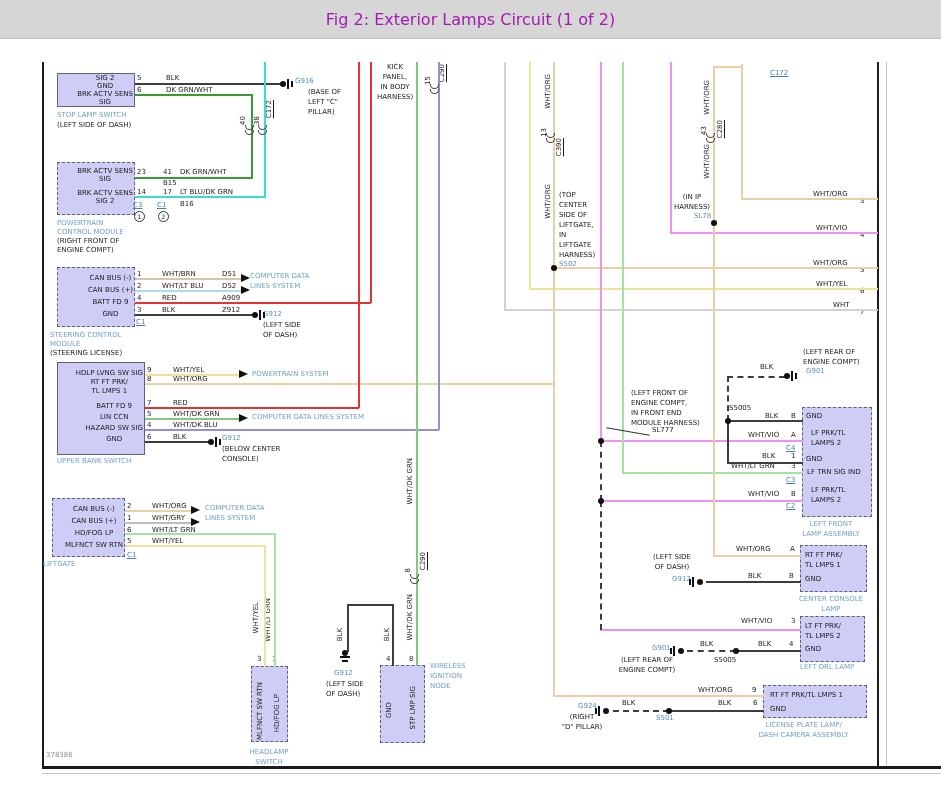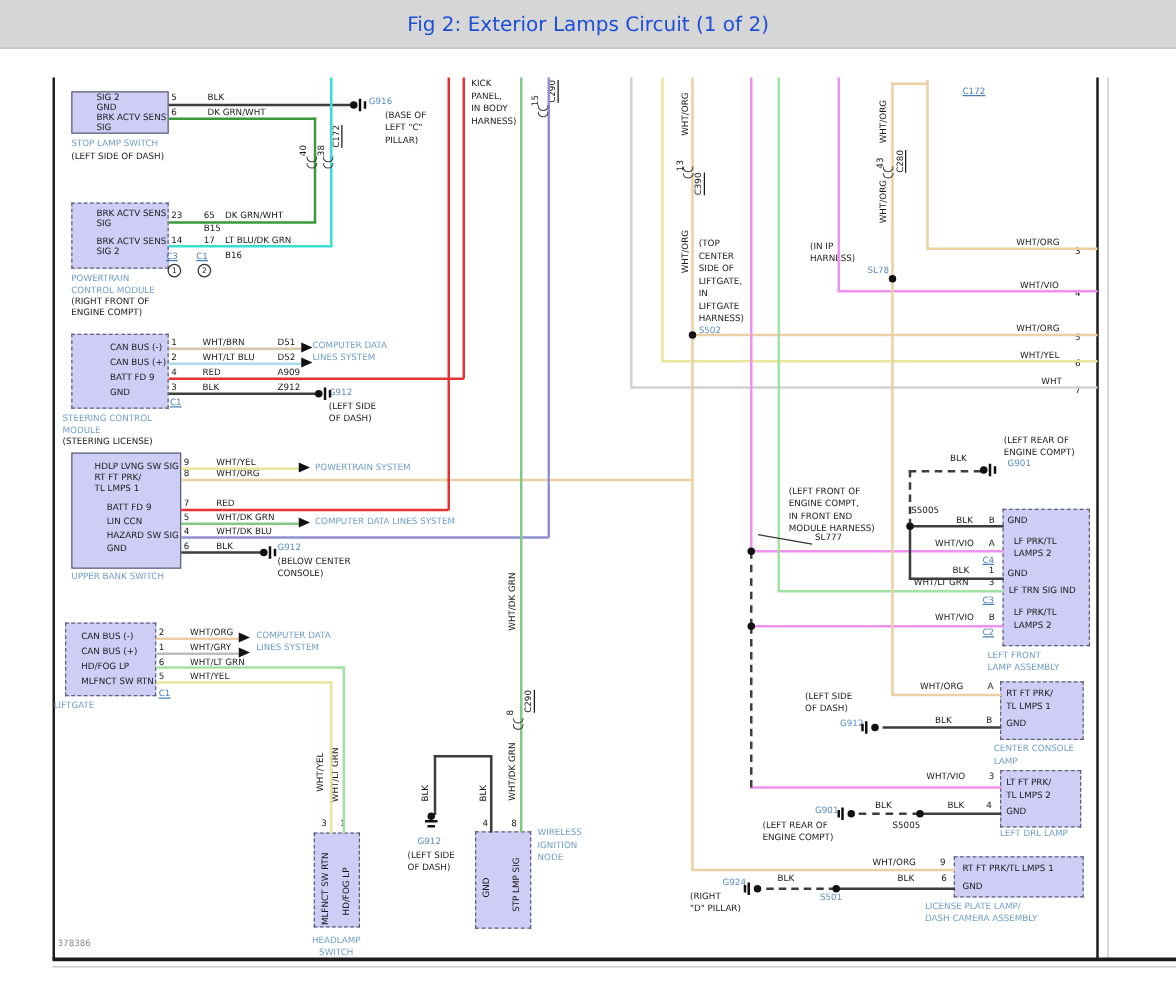--- a/index.html
+++ b/index.html
@@ -1,23 +1,23 @@
 <!DOCTYPE html>
 <html><head>
 <meta charset="utf-8">
 <style>
   html,body{margin:0;padding:0}
   body{width:941px;height:802px;position:relative;background:#fff;
        font-family:"DejaVu Sans","Liberation Sans",sans-serif;overflow:hidden}
   #titlebar{position:absolute;left:0;top:0;width:941px;height:38px;background:#d6d6d6;
        border-bottom:1px solid #c0c0c0;display:flex;align-items:center;justify-content:center}
-  #titlebar span{font-size:16px;color:#1d4ed8}
+  #titlebar span{font-size:16px;color:#a21caf}
   #stage{position:absolute;left:0;top:0;width:941px;height:802px}
   .lbl{position:absolute;font-size:7px;line-height:9px;color:#1a1a1a;white-space:pre}
-  .r{text-align:left}
+  .r{text-align:center}
   .cap{color:#6f9fc7}
   .id{color:#5b8fc0}
   .lnk{color:#4a7ebb;text-decoration:underline}
   .lh8{line-height:8px}.lh9{line-height:9px}.lh10{line-height:10px}
   .lh11{line-height:11px}.lh12{line-height:12px}
   .vt{position:absolute;writing-mode:vertical-rl;transform:rotate(180deg);
       font-size:7px;color:#1a1a1a;white-space:nowrap}
   .blk{position:absolute;background:#cdcdf5;border:1.5px solid #5f5f7d;box-sizing:border-box}
   .dashb{border-style:dashed}
   .row{position:absolute;display:flex;font-size:7px;white-space:nowrap;color:#1a1a1a}
@@ -77,21 +77,21 @@
   <div class="vt" style="left:239px;top:116px">40</div>
   <div class="vt" style="left:253px;top:116px">38</div>
   <div class="vt lnk" style="left:265px;top:100px">C172</div>
 
   <div class="lbl r lh8" style="right:808px;top:167px">BRK ACTV SENS
 SIG</div>
   <div class="lbl r lh8" style="right:808px;top:189px">BRK ACTV SENS
 SIG 2</div>
   <div class="row" style="left:137px;top:168px">
     <span style="width:26px">23</span>
-    <span style="width:17px">65</span>
+    <span style="width:17px">41</span>
     <span>DK GRN/WHT</span>
   </div>
   <div class="lbl" style="left:163px;top:179px">B15</div>
   <div class="row" style="left:137px;top:188px">
     <span style="width:26px">14</span>
     <span style="width:17px">17</span>
     <span>LT BLU/DK GRN</span>
   </div>
   <div class="lbl" style="left:180px;top:200px">B16</div>
   <div class="lbl lnk" style="left:133px;top:201px">C3</div>
@@ -241,21 +241,21 @@
 SIDE OF
 LIFTGATE,
 IN
 LIFTGATE
 HARNESS)</div>
   <div class="lbl id" style="left:559px;top:260px">S502</div>
   <div class="vt" style="left:700px;top:126px">43</div>
   <div class="vt lnk" style="left:716px;top:120px">C280</div>
   <div class="vt" style="left:703px;top:80px">WHT/ORG</div>
   <div class="vt" style="left:703px;top:144px">WHT/ORG</div>
-  <div class="lbl r lh10" style="left:648px;top:192px;width:40px">(IN IP
+  <div class="lbl r lh10" style="left:672px;top:192px;width:40px">(IN IP
 HARNESS)</div>
   <div class="lbl id" style="left:694px;top:212px">SL78</div>
   <div class="lbl lnk" style="left:770px;top:69px">C172</div>
 
   <div class="lbl" style="left:813px;top:190px">WHT/ORG</div>
   <div class="lbl" style="left:860px;top:197px">3</div>
   <div class="lbl" style="left:816px;top:224px">WHT/VIO</div>
   <div class="lbl" style="left:860px;top:231px">4</div>
   <div class="lbl" style="left:813px;top:259px">WHT/ORG</div>
   <div class="lbl" style="left:860px;top:266px">5</div>

